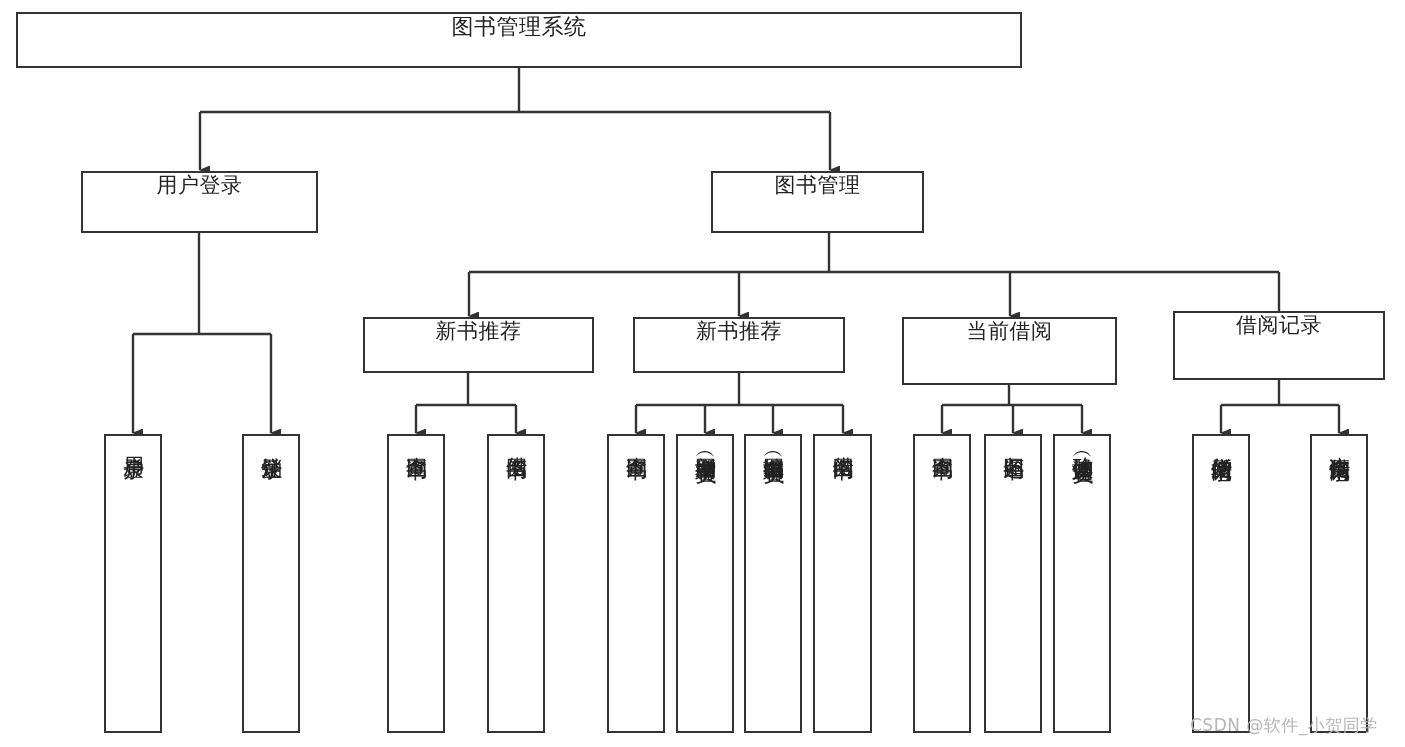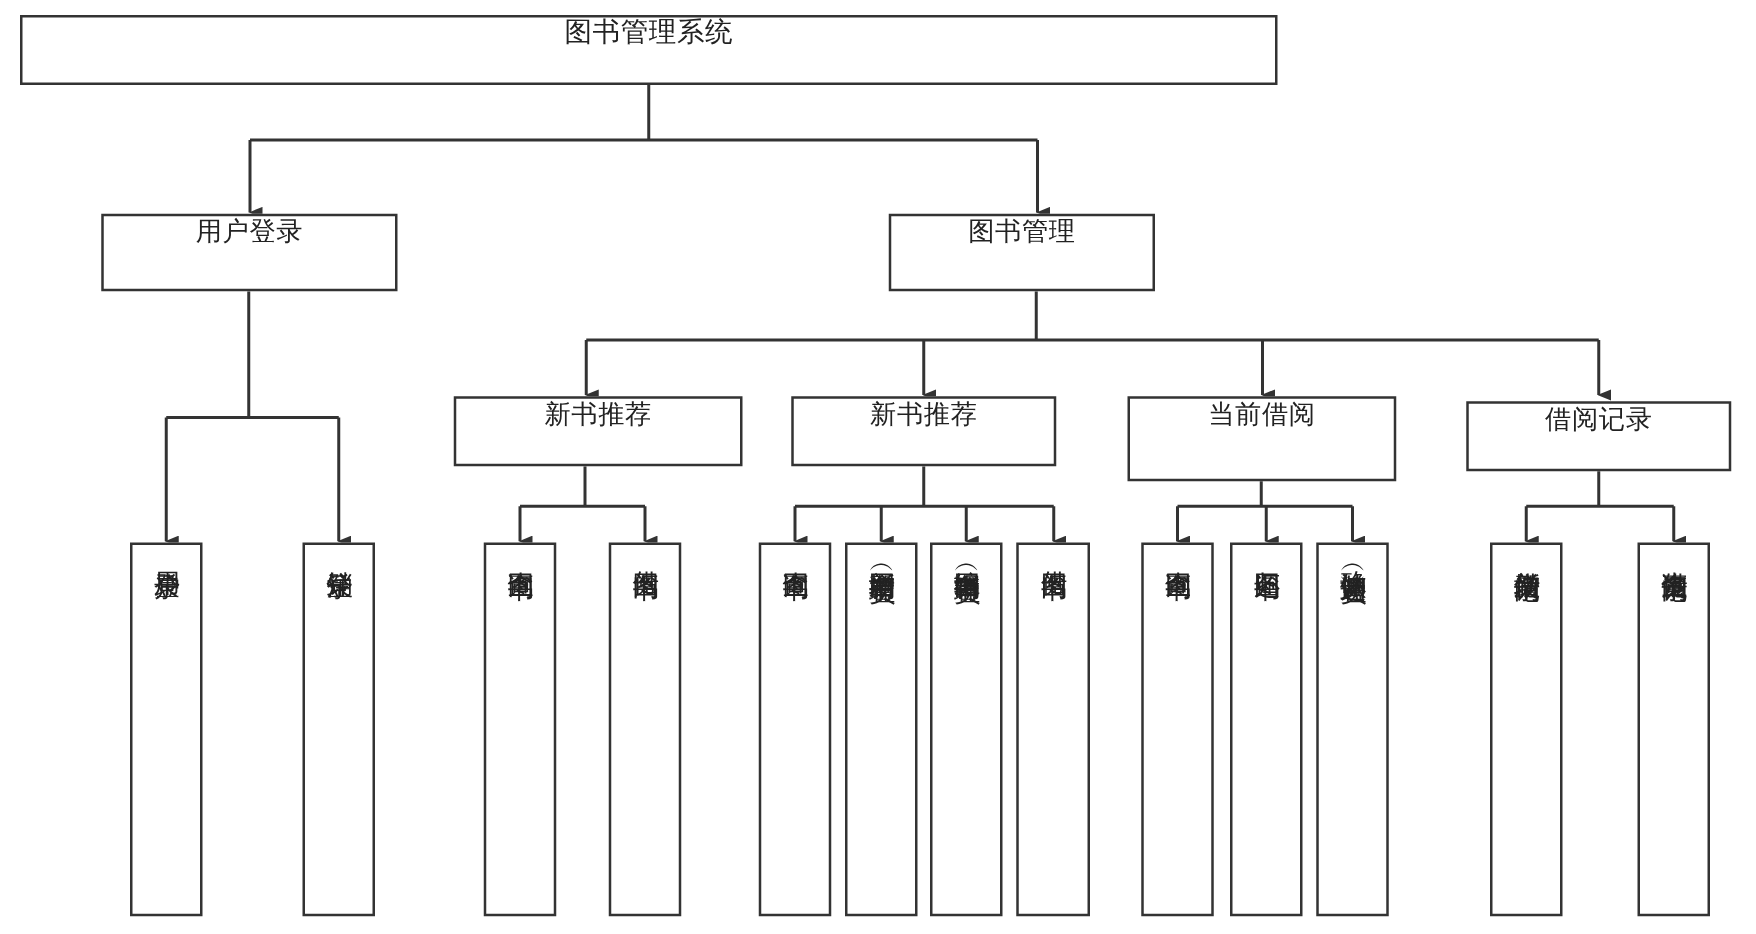--- a/index.html
+++ b/index.html
@@ -132,21 +132,21 @@
       </div>
       <div class="node horiz lvl3" style="left: 363px; top: 317px; width: 231px; height: 56px;">
         <span class="lbl">新书推荐</span>
       </div>
       <div class="node horiz lvl3" style="left: 633px; top: 317px; width: 212px; height: 56px;">
         <span class="lbl">新书推荐</span>
       </div>
       <div class="node horiz lvl3" style="left: 902px; top: 317px; width: 215px; height: 68px;">
         <span class="lbl">当前借阅</span>
       </div>
-      <div class="node horiz lvl3" style="left: 1173px; top: 321px; width: 212px; height: 56px;">
+      <div class="node horiz lvl3" style="left: 1173px; top: 311px; width: 212px; height: 69px;">
         <span class="lbl">借阅记录</span>
       </div>
       <div class="node vert lvl4" style="left: 104px; top: 434px; width: 58px; height: 299px;">
         <span class="lbl">用户登录</span>
       </div>
       <div class="node vert lvl4" style="left: 242px; top: 434px; width: 58px; height: 299px;">
         <span class="lbl">注销登录</span>
       </div>
       <div class="node vert lvl4" style="left: 387px; top: 434px; width: 58px; height: 299px;">
         <span class="lbl">查询图书</span>
@@ -176,13 +176,14 @@
         <span class="lbl">确认归还（管理员）</span>
       </div>
       <div class="node vert lvl4" style="left: 1192px; top: 434px; width: 58px; height: 299px;">
         <span class="lbl">新增借阅记录</span>
       </div>
       <div class="node vert lvl4" style="left: 1310px; top: 434px; width: 58px; height: 299px;">
         <span class="lbl">查询借阅记录</span>
       </div>
     </div>
 
+  <div class="watermark" style="left:1190px; top:714px;">CSDN @软件_小贺同学</div>
 </div>
 
 </body></html>

